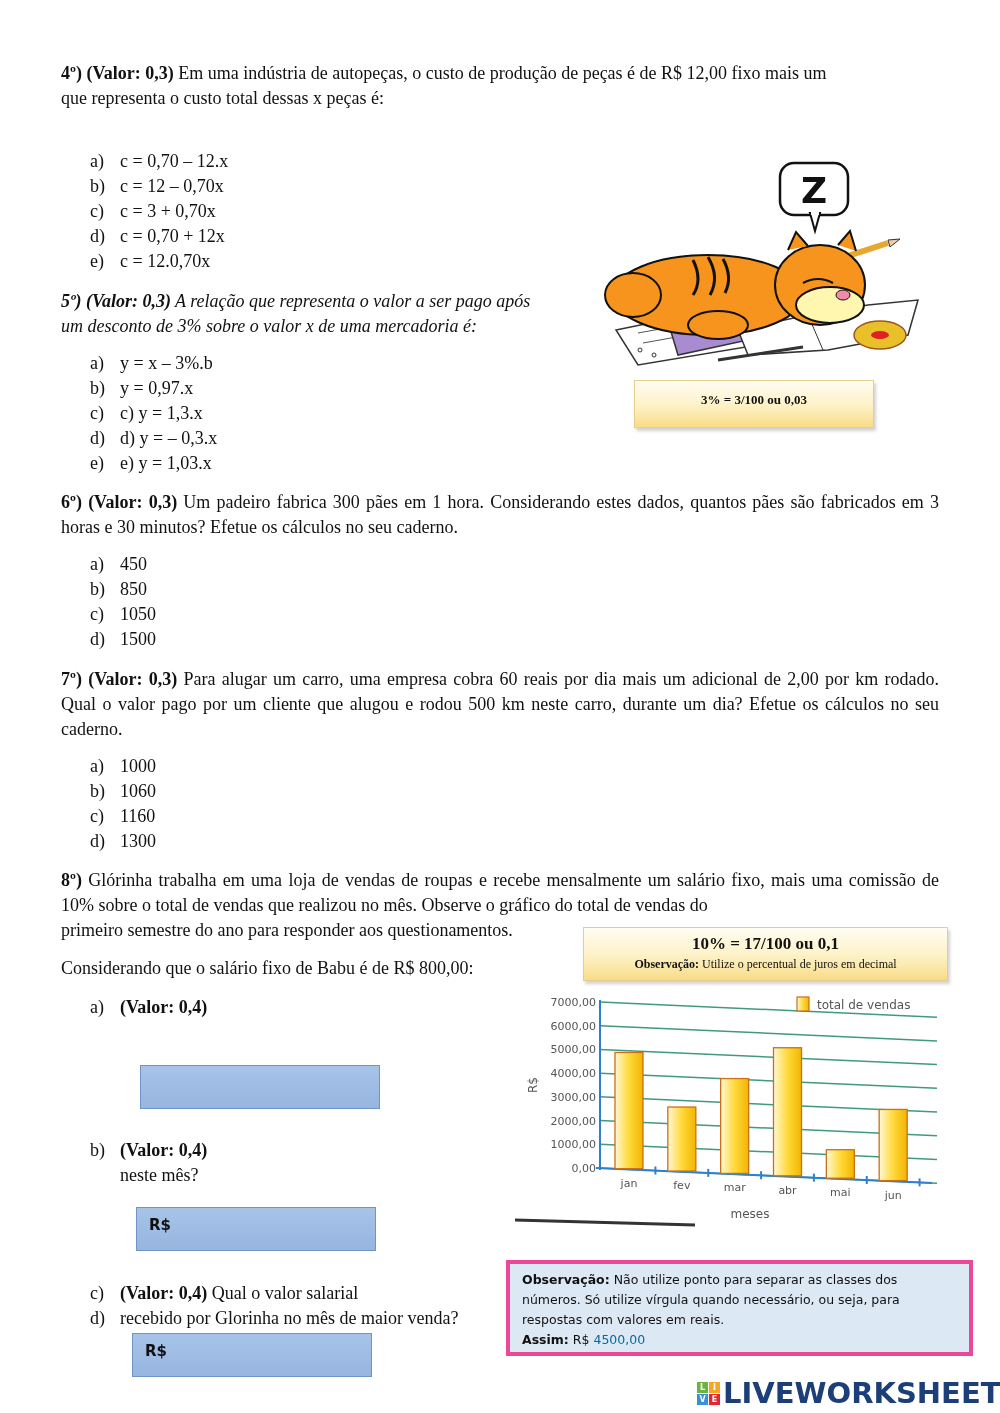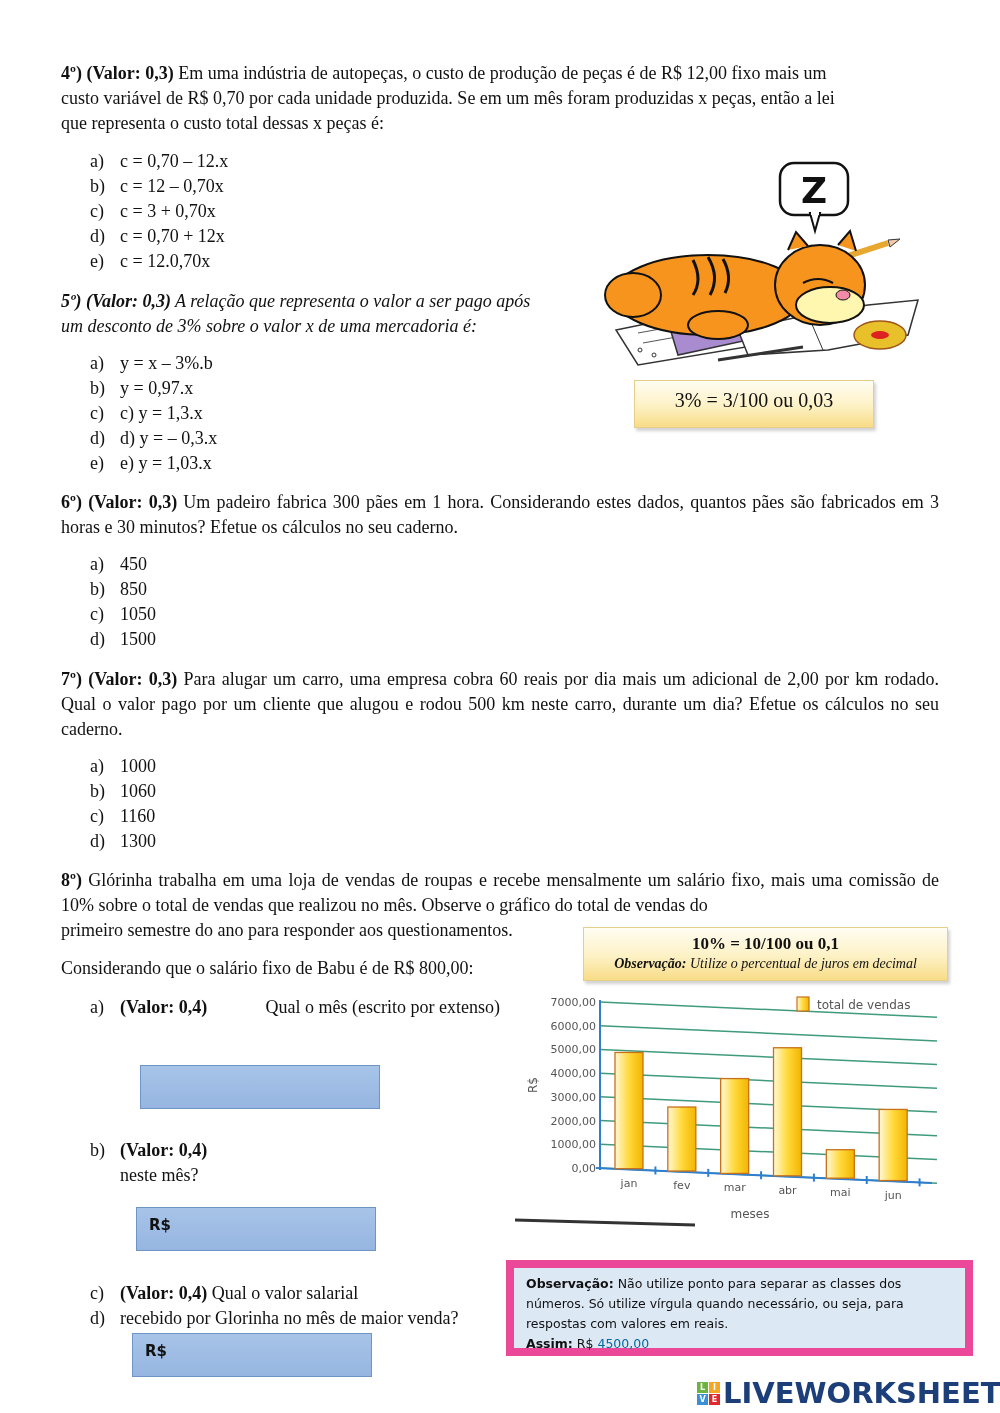--- a/index.html
+++ b/index.html
@@ -22,38 +22,37 @@
     border: 1px solid #6f94c6;
     font-family: "DejaVu Sans", sans-serif;
     font-weight: bold;
     font-size: 15px;
     color: #111;
     padding: 8px 0 0 12px;
     outline: none;
   }
   .obs-box {
     background: #dde8f5;
-    border: 8px solid #ec4899;
+    border: 4px solid #ec4899;
     font-family: "DejaVu Sans", sans-serif;
     font-size: 12.5px;
     line-height: 20px;
     padding: 6px 12px;
     color: #111;
   }
   .red { color: #0369a1; }
   .logo { font-family: "DejaVu Sans", sans-serif; font-weight: bold; color: #1c3f7a; font-size: 29px; letter-spacing: 0px; display: flex; align-items: center; }
   .live-grid { display: grid; grid-template-columns: 11px 11px; grid-template-rows: 11px 11px; gap: 1px; margin-right: 3px; }
   .live-grid span { font-size: 8px; color: #fff; display: flex; align-items: center; justify-content: center; font-weight: bold; }
 </style>
 </head>
 <body>
 
 <div class="abs para" style="left:61px; top:61px; width:878px;">
   <div style="white-space:nowrap;"><span class="bold">4º)</span> <span class="bold">(Valor: 0,3)</span><span> Em uma indústria de autopeças, o custo de produção de peças é de R$ 12,00 fixo mais um</span></div>
-  <div style="white-space:nowrap;">custo variável de R$ 0,70 por cada unidade produzida. Se em um mês foram produzidas x peças, então a lei</div>
   <div style="white-space:nowrap;">que representa o custo total dessas x peças é:</div>
 </div>
 <ul class="abs opts" id="q4-opts" style="left:90px; top:149px;">
     <li>
       <span class="letter">a)</span>
       <span>c = 0,70 – 12.x</span>
     </li>
     <li>
       <span class="letter">b)</span>
       <span>c = 12 – 0,70x</span>
@@ -107,21 +106,21 @@
 
     <ellipse cx="120" cy="170" rx="30" ry="14" fill="#f7941d" stroke="#111" stroke-width="2"></ellipse>
 
     <ellipse cx="282" cy="180" rx="26" ry="14" fill="#e8c02a" stroke="#a0551a" stroke-width="1.5"></ellipse>
     <ellipse cx="282" cy="180" rx="9" ry="4" fill="#d22"></ellipse>
 
     <line x1="120" y1="205" x2="205" y2="192" stroke="#333" stroke-width="3"></line>
   </svg>
 </div>
 
-<div class="abs callout" style="left:634px; top:380px; width:240px; height:48px; line-height:38px; font-weight:normal; font-size:20px;">
+<div class="abs callout" style="left:634px; top:380px; width:240px; height:48px; line-height:38px; font-weight:bold; font-size:13px;">
   <span>3% = 3/100 ou 0,03</span>
 </div>
 
 <div class="abs para" style="left:61px; top:289px; width:540px;font-style:italic;">
   <div style="white-space:nowrap;"><span class="bold">5º)</span> <span class="bold">(Valor: 0,3)</span><span> A relação que representa o valor a ser pago após</span></div>
   <div style="white-space:nowrap;">um desconto de 3% sobre o valor x de uma mercadoria é:</div>
 </div>
 <ul class="abs opts" id="q5-opts" style="left:90px; top:351px;">
     <li>
       <span class="letter">a)</span>
@@ -189,28 +188,27 @@
     </li>
   </ul>
 
 <div class="abs para" style="left:61px; top:868px; width:878px;">
   <span class="bold">8º)</span><span> Glórinha trabalha em uma loja de vendas de roupas e recebe mensalmente um salário fixo, mais uma comissão de 10% sobre o total de vendas que realizou no mês. Observe o gráfico do total de vendas do</span>
 </div>
 <div class="abs" style="left:61px; top:918px; line-height:25px; white-space:nowrap;">primeiro semestre do ano para responder aos questionamentos.</div>
 <div class="abs" style="left:61px; top:956px; line-height:25px; white-space:nowrap;">Considerando que o salário fixo de Babu é de R$ 800,00:</div>
 
 <div class="abs callout" style="left:583px; top:927px; width:365px; height:54px; padding-top:5px;">
-  <div class="bold" style="font-size:17px; line-height:22px;">10% = 10/100 ou 0,1</div>
-  <div style="font-size:14px; line-height:18px;font-style:italic;"><span class="bold">Observação:</span><span> Utilize o percentual de juros em decimal</span></div>
+  <div class="bold" style="font-size:17px; line-height:22px;">10% = 17/100 ou 0,1</div>
+  <div style="font-size:12px; line-height:18px;"><span class="bold">Observação:</span><span> Utilize o percentual de juros em decimal</span></div>
 </div>
 
 <div class="abs" style="left:90px; top:995px; width:410px; line-height:25px;">
   <div style="display:flex; justify-content:space-between;">
       <span><span style="display:inline-block; width:30px;">a)</span><span class="bold">(Valor: 0,4)</span></span>
-      <span> Qual o mês (escrito por extenso)</span>
     </div>
 </div>
 <div class="abs answer-box" contenteditable="true" style="left: 140px; top: 1065px; width: 240px; height: 44px;"><span></span></div>
 
 <div class="abs" style="left:90px; top:1138px; width:410px; line-height:25px;">
   <div style="display:flex; justify-content:space-between;">
       <span><span style="display:inline-block; width:30px;">b)</span><span class="bold">(Valor: 0,4)</span></span>
     </div>
   <div style="padding-left:30px;">neste mês?</div>
 </div>

